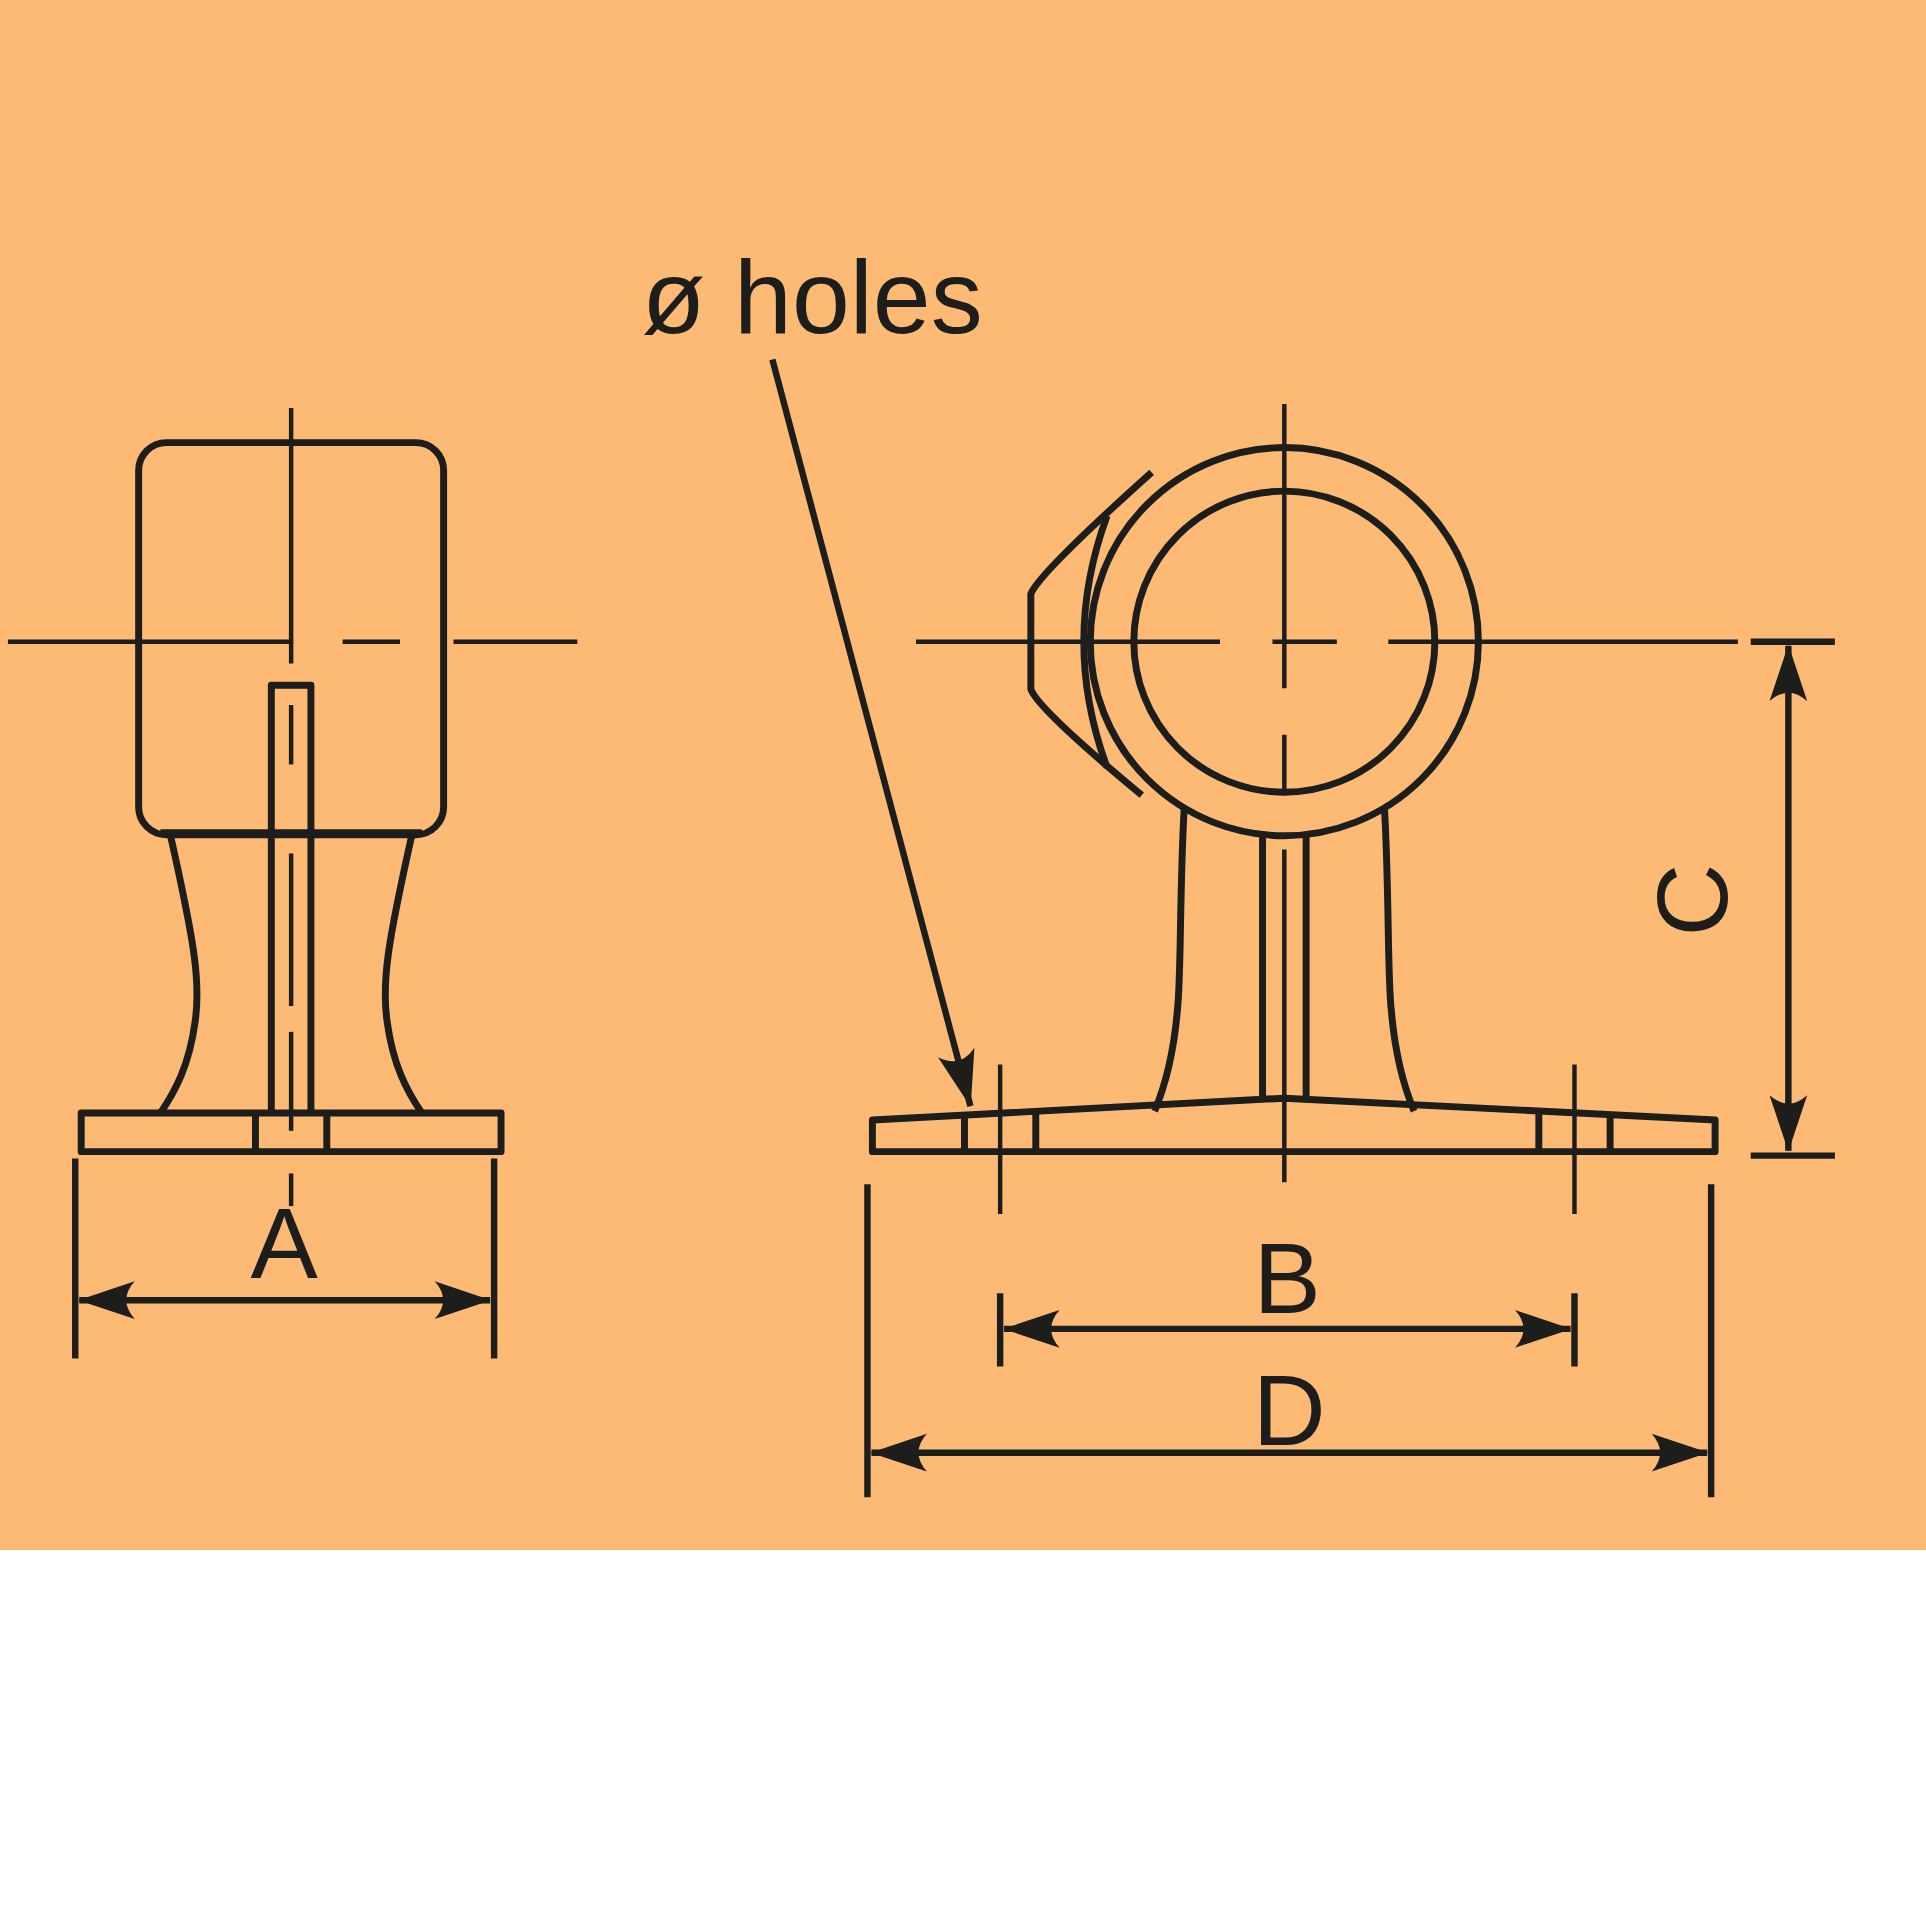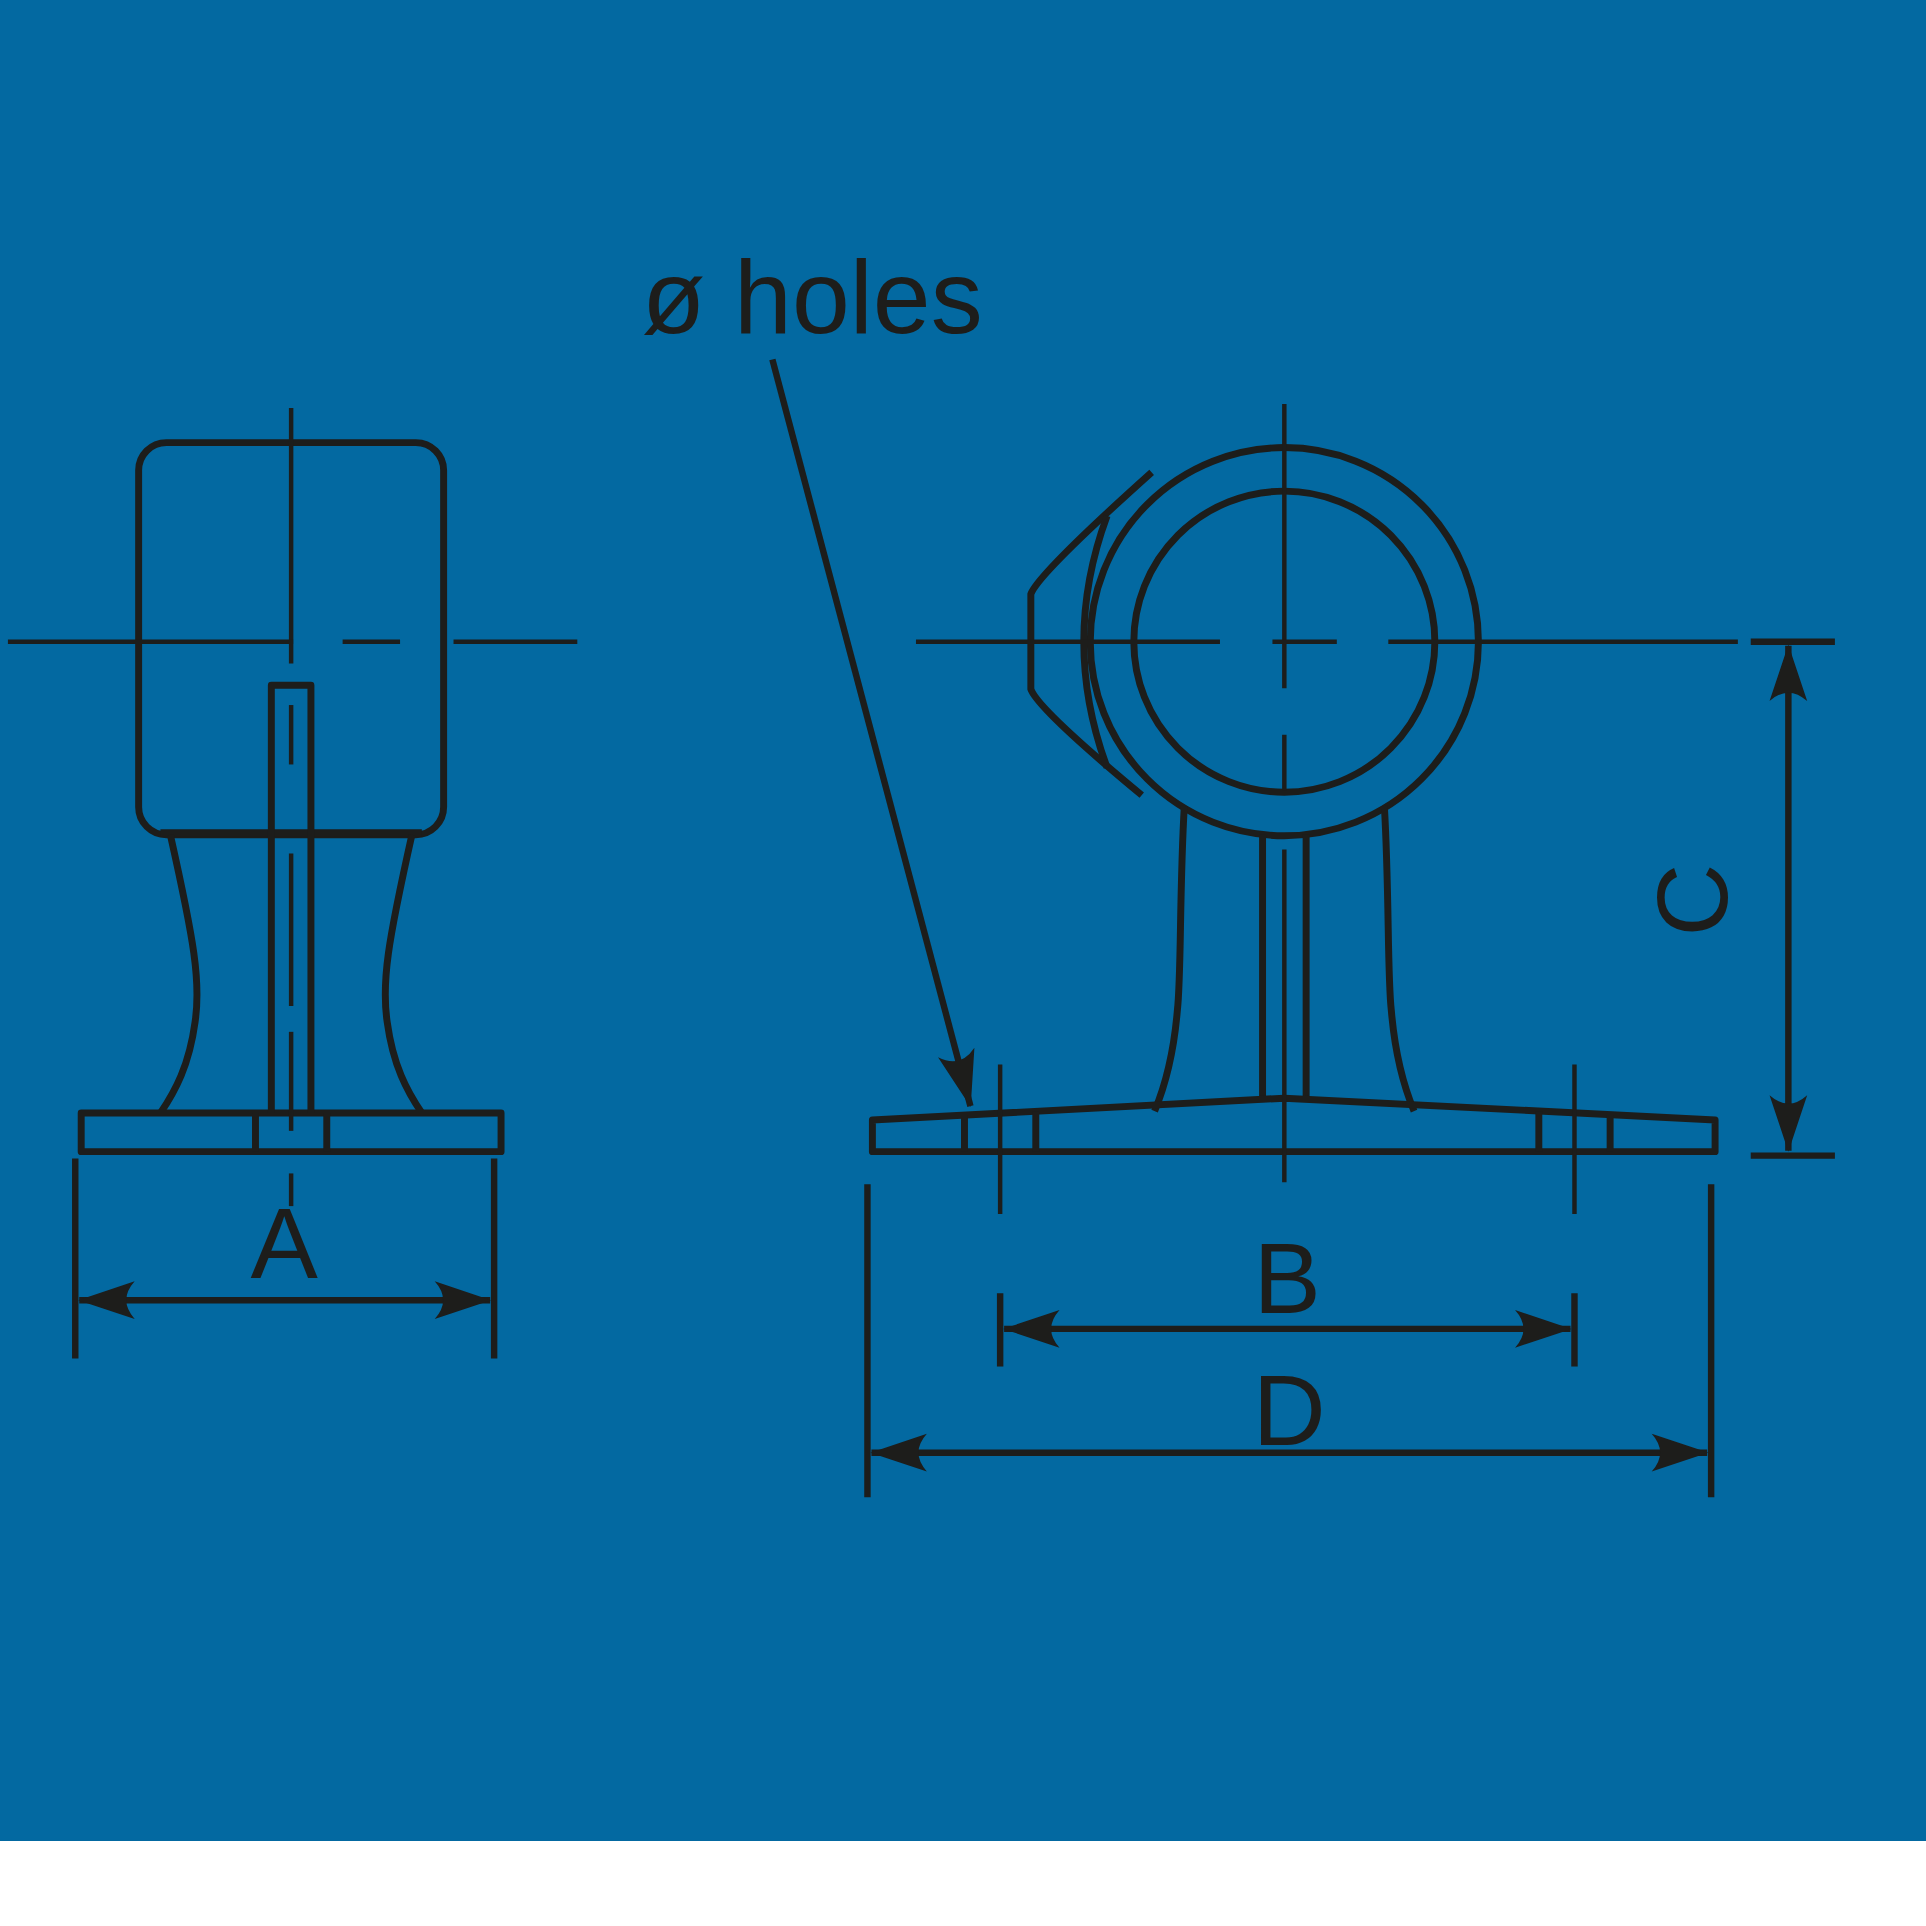--- a/index.html
+++ b/index.html
@@ -3,22 +3,22 @@
 <meta charset="utf-8">
 <style>
   html, body {
     margin: 0;
     padding: 0;
     background: #ffffff;
   }
   .stage {
     position: relative;
     width: 1927px;
-    height: 1841px;
-    background: #0369a1;
+    height: 1550px;
+    background: #fdba74;
     overflow: hidden;
   }
   svg { display: block; }
   .outline {
     fill: none;
     stroke: #1d1d1b;
     stroke-width: 7;
     stroke-linejoin: round;
     stroke-linecap: butt;
   }

